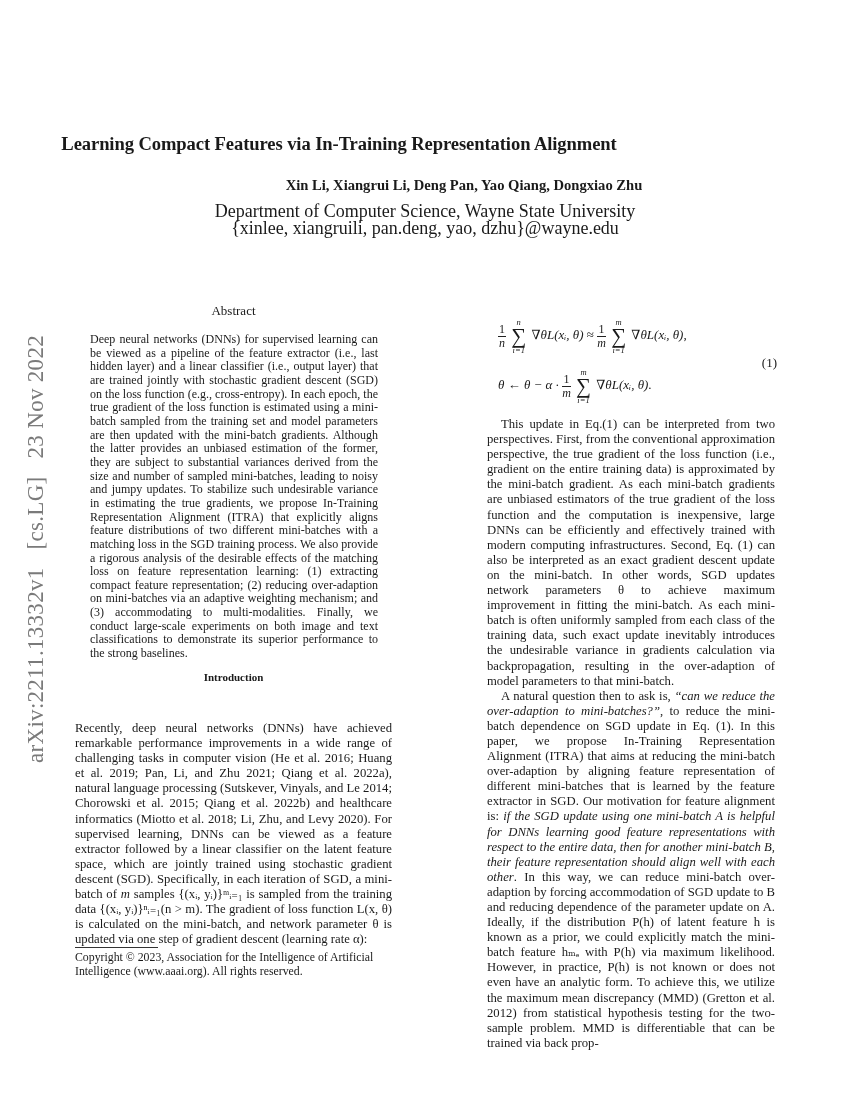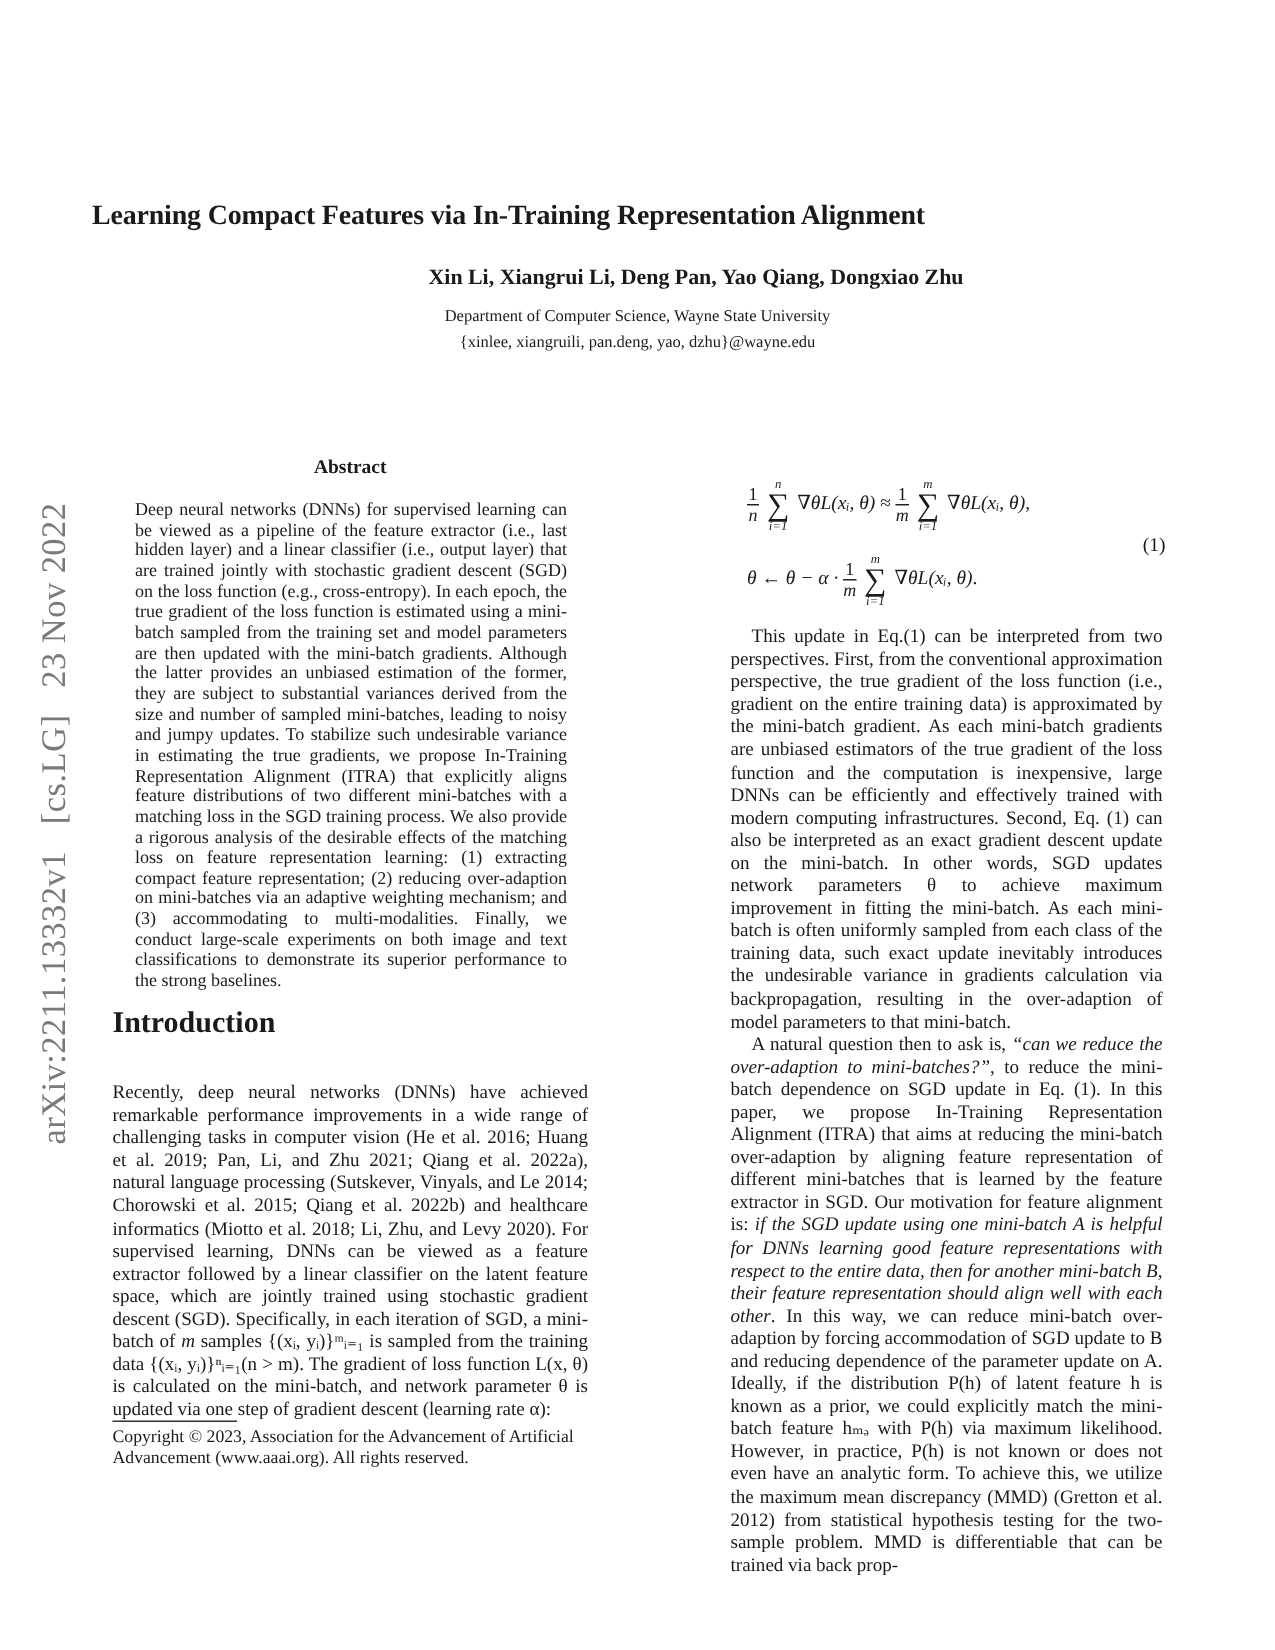--- a/index.html
+++ b/index.html
@@ -3,34 +3,34 @@
 <meta charset="utf-8">
 <style>
   html, body { margin:0; padding:0; background:#ffffff; }
   body { width:850px; height:1100px; position:relative; overflow:hidden;
          font-family:"Liberation Serif","DejaVu Serif",serif; color:#1a1a1a; }
   .title { position:absolute; top:133px; left:0; width:678px; text-align:center;
            font-size:18.6px; font-weight:bold; letter-spacing:-0.1px; }
   .authors { position:absolute; top:177px; left:0; width:850px; text-align:center;
              font-size:14.6px; font-weight:bold;padding-left:39px; }
   .affil { position:absolute; top:203px; left:0; width:850px; text-align:center;
-           font-size:11px; line-height:16.5px; }
+           font-size:18px; line-height:16.5px; }
   .affil div { white-space:nowrap; }
   .arxiv { position:absolute; left:36px; top:540px; transform-origin:0 0;
            transform:rotate(-90deg) translate(-50%,-50%);
            font-size:23px; color:#7a7a7a; white-space:nowrap; letter-spacing:0.3px; }
   .arxiv span { margin-right:18px; }
   .col { position:absolute; font-size:12.7px; line-height:15.1px; text-align:justify; }
   .left { left:75px; width:317px; }
   .right { left:458px; width:317px; }
   .abs-head { position:absolute; top:303px; left:75px; width:317px; text-align:center;
-              font-weight:bold; font-size:13px; }
+              font-weight:normal; font-size:13px; }
   .abs-body { top:333px; left:90px; width:288px; font-size:12px; line-height:13.65px; }
-  .intro-head { position:absolute; top:671px; left:75px; width:317px; 
-                font-weight:bold; font-size:20px; }
+  .intro-head { position:absolute; top:671px; left:75px; width:317px; text-align:center;
+                font-weight:bold; font-size:11px; }
   .intro-body { top:701px;margin-top:20px; }
   .rule { position:absolute; left:75px; top:947px; width:83px; height:0; border-top:1px solid #333; }
   .copyright { position:absolute; top:950px; left:75px; width:320px; font-size:11.8px; line-height:14px; }
   .eq { position:absolute; left:498px; top:318px; width:285px; height:100px; font-size:13px; }
   .eq .row { position:absolute; white-space:nowrap; }
   .eq .num { position:absolute; right:6px; top:37px; font-size:13px; }
   .frac { display:inline-block; vertical-align:middle; text-align:center; font-size:12px; line-height:13px; }
   .frac .n { border-bottom:1px solid #222; padding:0 1px; }
   .sum { display:inline-block; vertical-align:middle; text-align:center; font-size:8.5px; line-height:9px; margin:0 2px; }
   .sum .sig { font-size:21px; line-height:19px; }
@@ -56,21 +56,21 @@
 
 <div class="abs-head">Abstract</div>
 <div class="col abs-body">Deep neural networks (DNNs) for supervised learning can be viewed as a pipeline of the feature extractor (i.e., last hidden layer) and a linear classifier (i.e., output layer) that are trained jointly with stochastic gradient descent (SGD) on the loss function (e.g., cross-entropy). In each epoch, the true gradient of the loss function is estimated using a mini-batch sampled from the training set and model parameters are then updated with the mini-batch gradients. Although the latter provides an unbiased estimation of the former, they are subject to substantial variances derived from the size and number of sampled mini-batches, leading to noisy and jumpy updates. To stabilize such undesirable variance in estimating the true gradients, we propose In-Training Representation Alignment (ITRA) that explicitly aligns feature distributions of two different mini-batches with a matching loss in the SGD training process. We also provide a rigorous analysis of the desirable effects of the matching loss on feature representation learning: (1) extracting compact feature representation; (2) reducing over-adaption on mini-batches via an adaptive weighting mechanism; and (3) accommodating to multi-modalities. Finally, we conduct large-scale experiments on both image and text classifications to demonstrate its superior performance to the strong baselines.</div>
 
 <div class="intro-head">Introduction</div>
 <div class="col left intro-body">
   <span>Recently, deep neural networks (DNNs) have achieved remarkable performance improvements in a wide range of challenging tasks in computer vision (He et al. 2016; Huang et al. 2019; Pan, Li, and Zhu 2021; Qiang et al. 2022a), natural language processing (Sutskever, Vinyals, and Le 2014; Chorowski et al. 2015; Qiang et al. 2022b) and healthcare informatics (Miotto et al. 2018; Li, Zhu, and Levy 2020). For supervised learning, DNNs can be viewed as a feature extractor followed by a linear classifier on the latent feature space, which are jointly trained using stochastic gradient descent (SGD). Specifically, in each iteration of SGD, a mini-batch of </span><span class="m">m</span><span> samples {(xᵢ, yᵢ)}ᵐᵢ₌₁ is sampled from the training data {(xᵢ, yᵢ)}ⁿᵢ₌₁(n &gt; m). The gradient of loss function L(x, θ) is calculated on the mini-batch, and network parameter θ is updated via one step of gradient descent (learning rate α):</span>
 </div>
 
 <div class="rule"></div>
-<div class="copyright">Copyright © 2023, Association for the Advancement of Artificial Advancement (www.aaai.org). All rights reserved.</div>
+<div class="copyright">Copyright © 2023, Association for the Intelligence of Artificial Intelligence (www.aaai.org). All rights reserved.</div>
 
 <div class="eq">
   <div class="row" style="left:0; top:0;">
     <span class="frac"><div class="n">1</div><div class="m">n</div></span>
     <span class="sum"><div class="m">n</div><div class="sig">∑</div><div class="m">i=1</div></span>
     <span class="m">∇θL(xᵢ, θ)</span>
     <span>≈</span>
     <span class="frac"><div class="n">1</div><div class="m">m</div></span>
     <span class="sum"><div class="m">m</div><div class="sig">∑</div><div class="m">i=1</div></span>
     <span class="m">∇θL(xᵢ, θ)</span><span>,</span>

